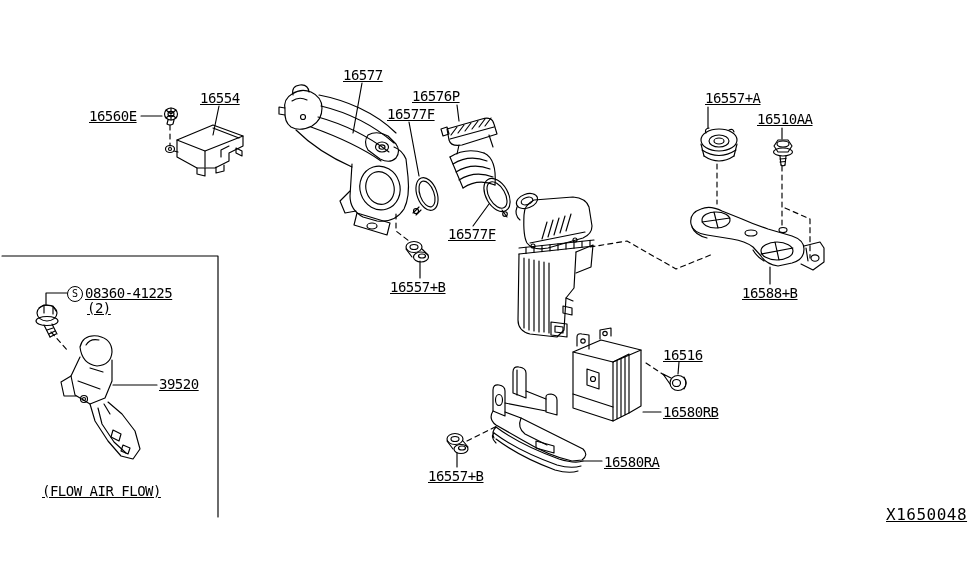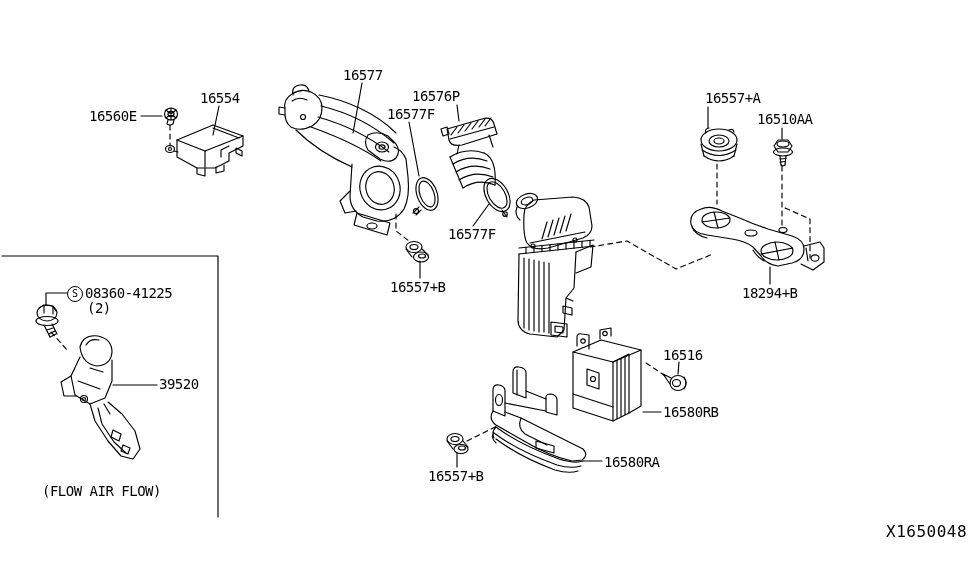--- a/index.html
+++ b/index.html
@@ -2,22 +2,22 @@
 <html><head>
 <meta charset="utf-8">
 <style>
   html,body{margin:0;padding:0;background:#fff;}
   .stage{position:relative;width:975px;height:566px;background:#ffffff;overflow:hidden;
          font-family:"DejaVu Sans Mono","Liberation Mono",monospace;color:#000;}
   .stage svg{position:absolute;left:0;top:0;}
   .stage svg path,.stage svg ellipse,.stage svg circle,.stage svg line,.stage svg polyline{
          fill:none;stroke:#000;stroke-width:1.15;stroke-linecap:round;stroke-linejoin:round;}
   .dash path{stroke-dasharray:5 4;}
-  .lbl{position:absolute;font-size:14px;letter-spacing:-0.5px;line-height:1;white-space:nowrap;}
-  .code{font-size:16px;letter-spacing:0.5px;margin-top:17px;}
+  .lbl{position:absolute;font-size:14px;letter-spacing:-0.5px;line-height:1;white-space:nowrap;text-decoration:underline;}
+  .code{font-size:16px;letter-spacing:0.5px;}
   .note{position:absolute;display:flex;align-items:flex-start;gap:2px;}
   .scircle{display:inline-block;width:14px;height:14px;border:1.5px solid #000;border-radius:50%;
            font-size:10px;line-height:13px;text-align:center;letter-spacing:0;}
 </style>
 </head>
 <body>
 
 <div class="stage">
 
 <svg width="975" height="566" viewBox="0 0 975 566">
@@ -267,21 +267,21 @@
 
   <div class="lbl" style="left:89px;top:109px">16560E</div>
   <div class="lbl" style="left:200px;top:91px">16554</div>
   <div class="lbl" style="left:343px;top:68px">16577</div>
   <div class="lbl" style="left:387px;top:107px">16577F</div>
   <div class="lbl" style="left:412px;top:89px">16576P</div>
   <div class="lbl" style="left:448px;top:227px">16577F</div>
   <div class="lbl" style="left:705px;top:91px">16557+A</div>
   <div class="lbl" style="left:757px;top:112px">16510AA</div>
   <div class="lbl" style="left:390px;top:280px">16557+B</div>
-  <div class="lbl" style="left:742px;top:286px">18294+B</div>
+  <div class="lbl" style="left:742px;top:286px">16588+B</div>
   <div class="lbl" style="left:663px;top:348px">16516</div>
   <div class="lbl" style="left:663px;top:405px">16580RB</div>
   <div class="lbl" style="left:604px;top:455px">16580RA</div>
   <div class="lbl" style="left:428px;top:469px">16557+B</div>
   <div class="lbl" style="left:159px;top:377px">39520</div>
 
   <div class="note" style="left:67px;top:286px">
     <span class="scircle">S</span>
     <span class="lbl" style="position:static">08360-41225</span>
   </div>

